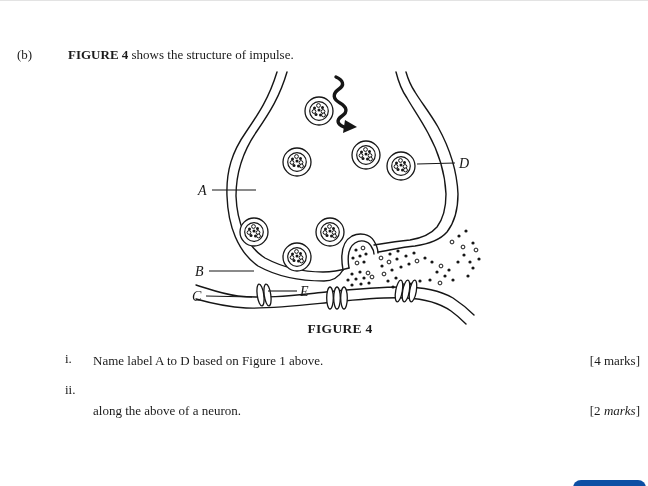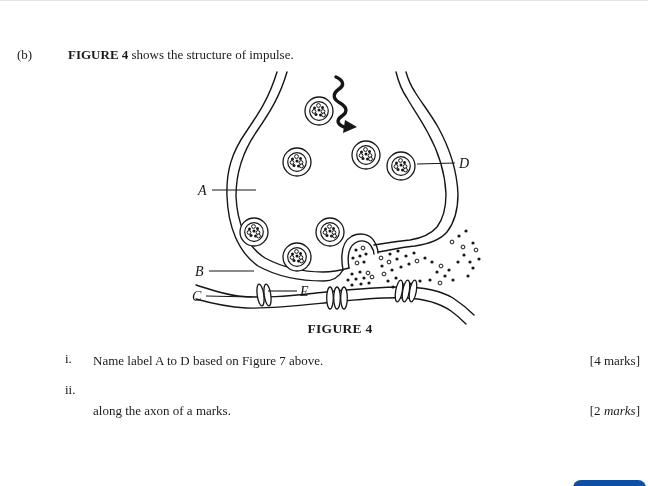--- a/index.html
+++ b/index.html
@@ -245,24 +245,24 @@
       <path fill="none" stroke="#161616" stroke-width="3.4" stroke-linecap="round" d="M 336 77 C 343 80, 345 85, 339 89 C 332 94, 333 99, 340 103 C 347 107, 348 112, 342 116 C 336 120, 337 124, 344 127"></path>
       <polygon fill="#161616" points="345,120 357,127 343,133"></polygon>
     </g>
   </svg>
 </div>
 
 <div class="figure-caption">FIGURE 4</div>
 
 <div class="q-row" id="q1">
   <span class="q-numeral">i.</span>
-  <span class="q-text">Name label A to D based on Figure 7 above.</span>
+  <span class="q-text">Name label A to D based on Figure 1 above.</span>
   <span class="q-marks">[4 marks]</span>
 </div>
 
 <div class="q-row" id="q2">
   <span class="q-numeral">ii.</span>
   <span class="q-text"><br>
-  <span>along the axon of a marks.</span></span>
+  <span>along the above of a neuron.</span></span>
   <span class="q-marks"><span>[2 </span><i>marks</i><span>]</span></span>
 </div>
 
 <button class="btn-fragment" aria-label="button" style="background: rgb(13, 79, 164);"></button>
 
 </body></html>

